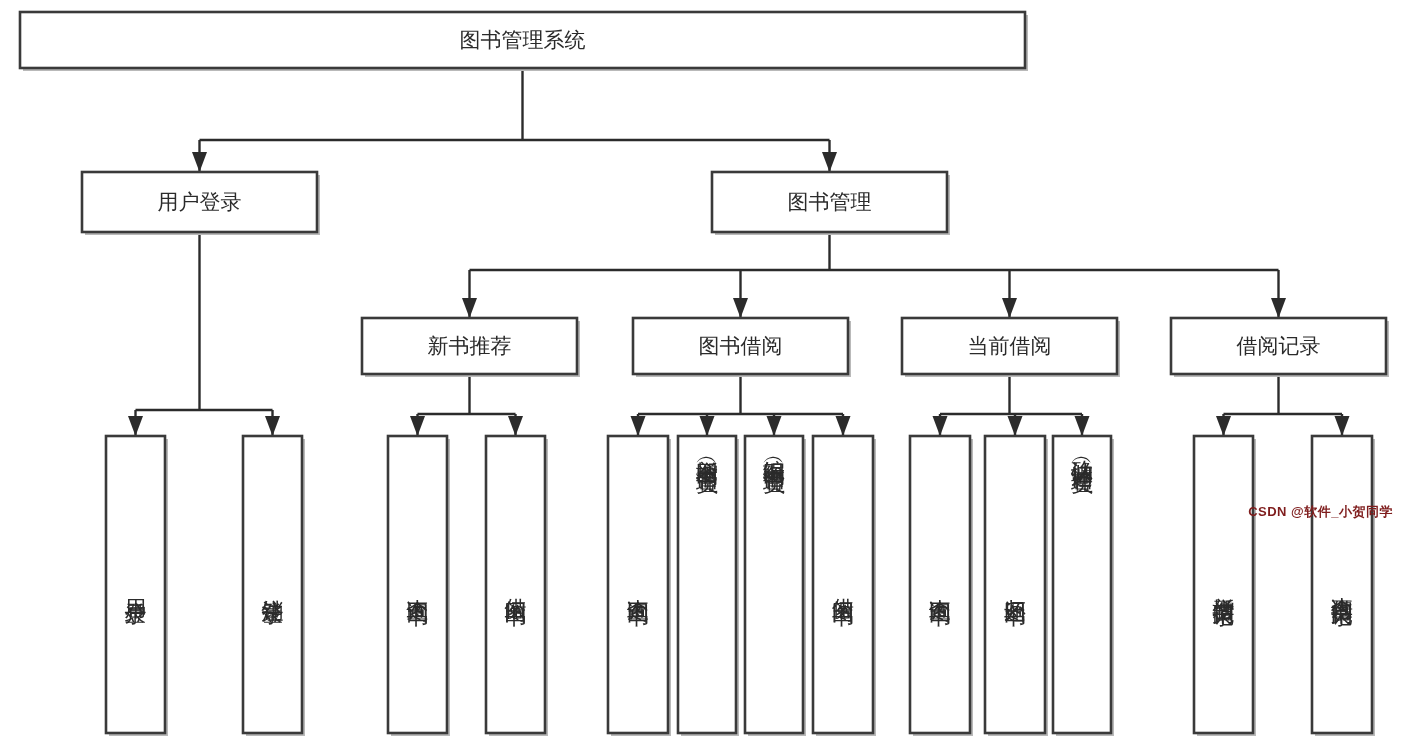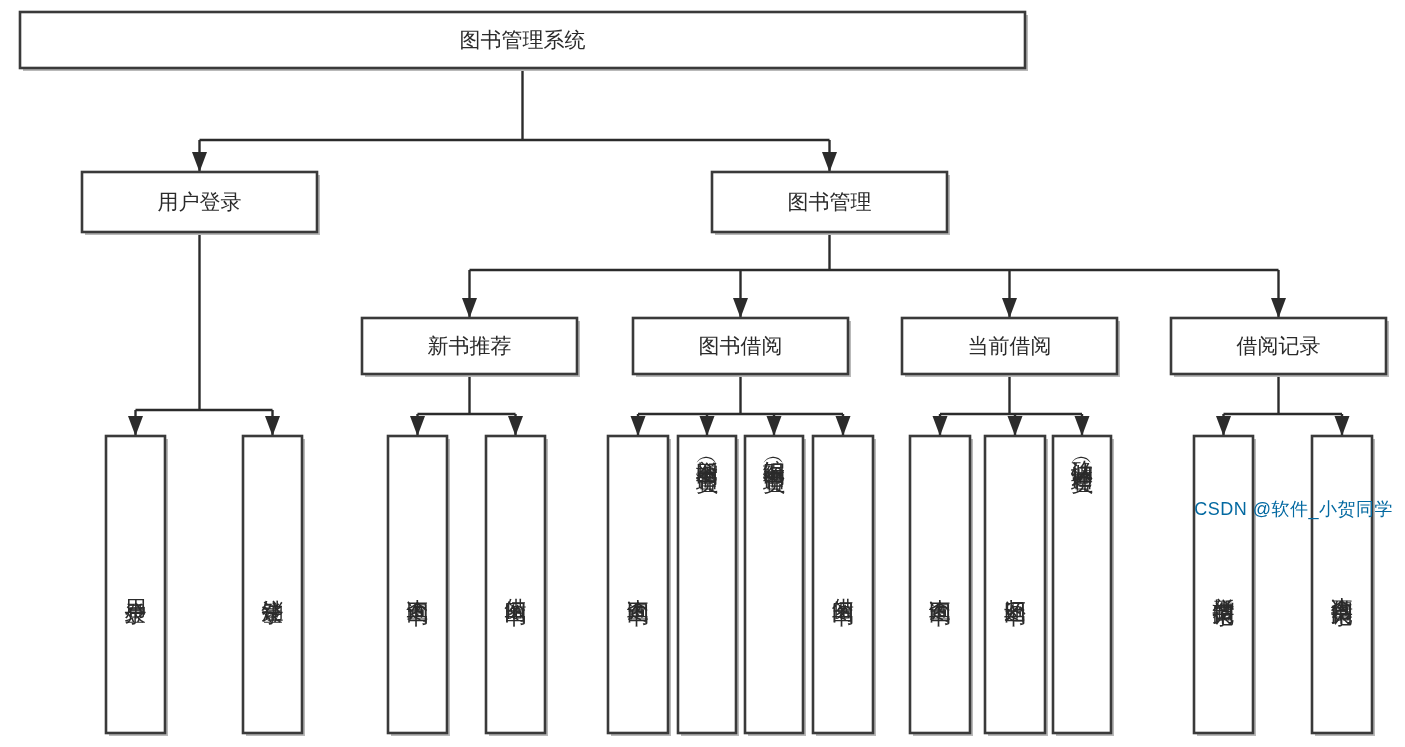--- a/index.html
+++ b/index.html
@@ -49,25 +49,26 @@
     font-size: 21px;
     fill: #2b2b2b;
     text-anchor: middle;
     dominant-baseline: middle;
   }
   .watermark {
     position: absolute;
     right: 12px;
     bottom: 6px;
     font-family: "Liberation Sans", "DejaVu Sans", sans-serif;
-    font-size: 18px;
-    color: #0369a1;
+    font-size: 13px;
+    color: #7f1d1d;
     letter-spacing: 0.5px;
     white-space: nowrap;
     pointer-events: none;
+    font-weight: bold;
   }
   .vlabel-wrap {
     position: absolute;
     display: flex;
     justify-content: center;
     pointer-events: none;
   }
   .vlabel {
     writing-mode: vertical-rl;
     text-orientation: upright;

